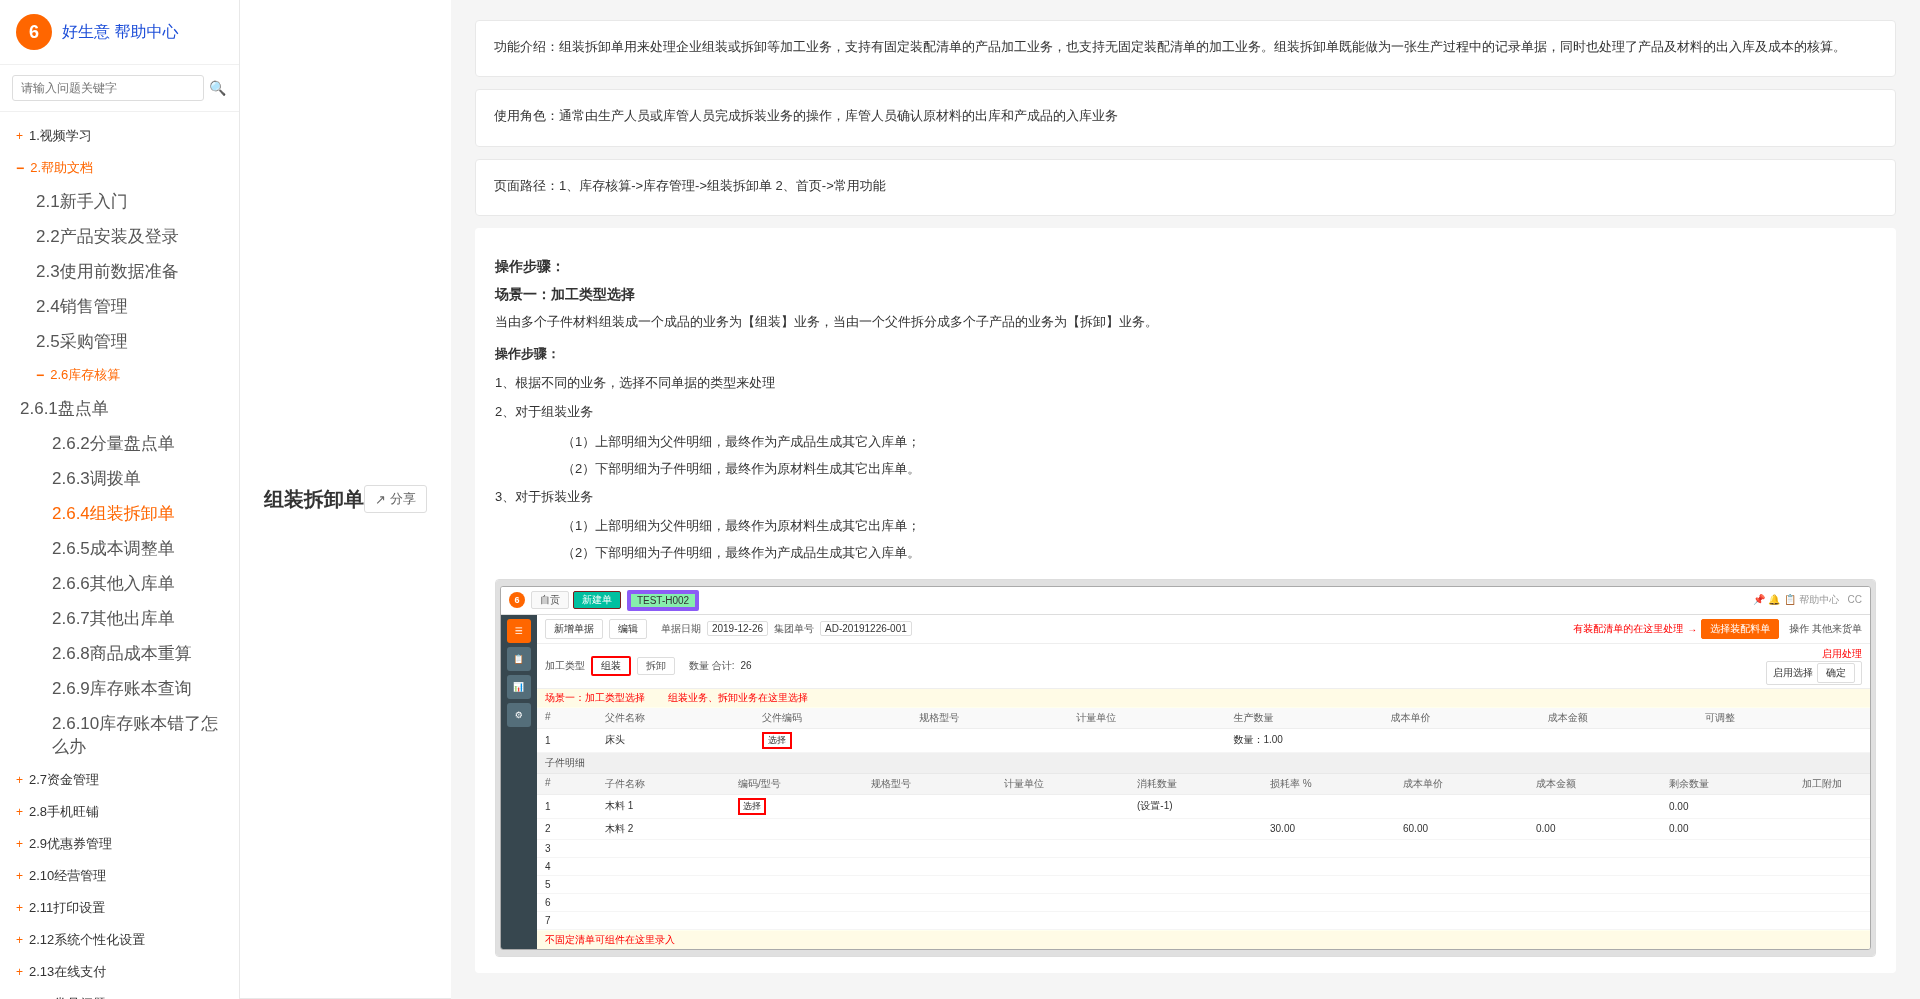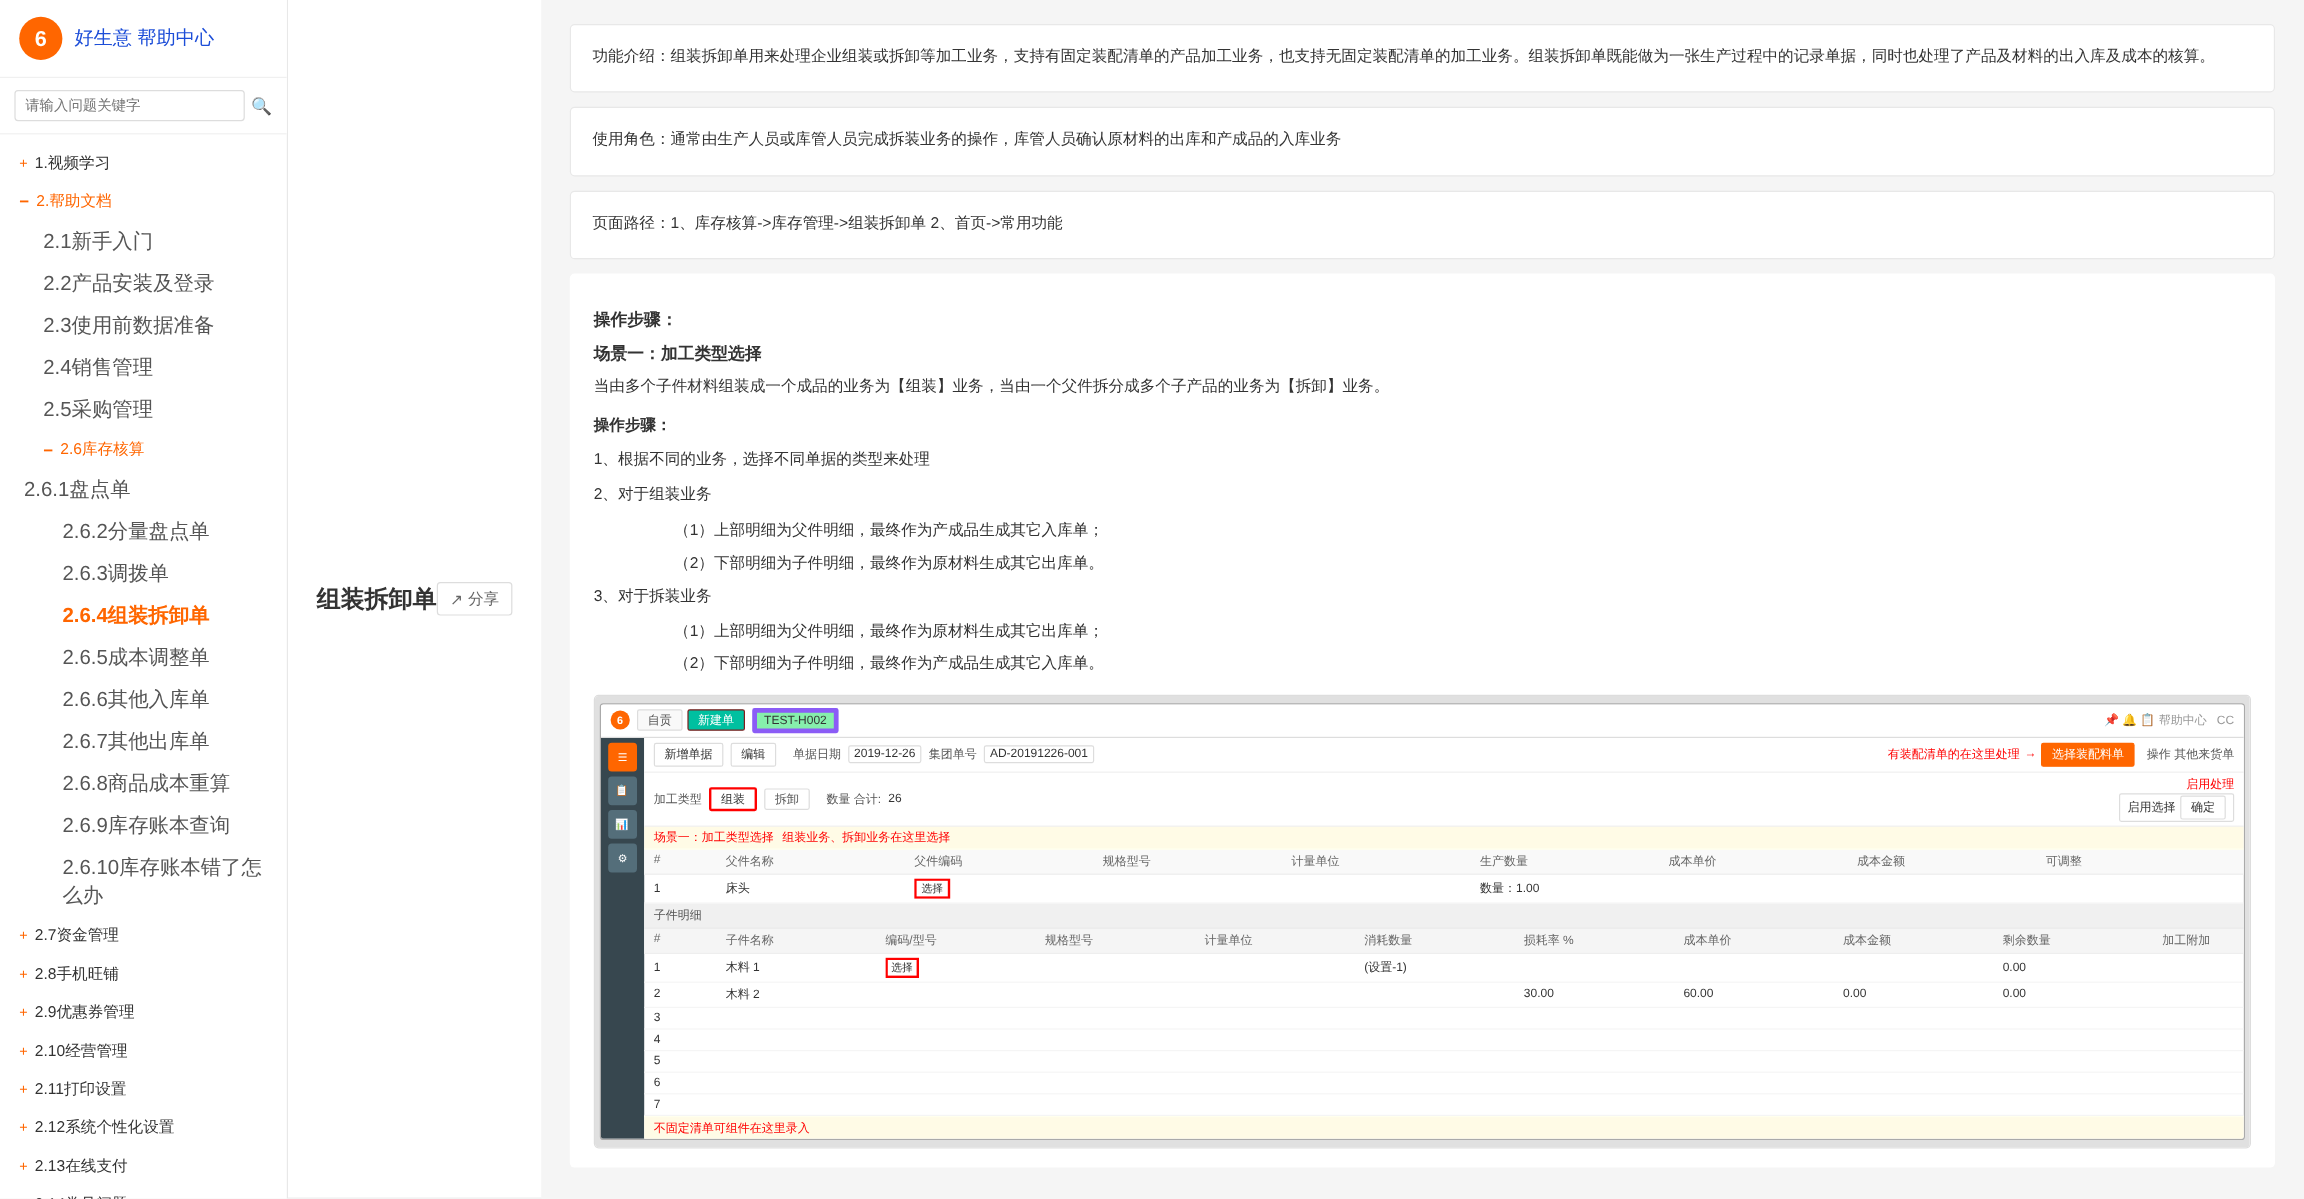--- a/index.html
+++ b/index.html
@@ -179,21 +179,21 @@
     <div class="nav-sub-item">2.5采购管理</div>
 
     <div class="nav-item active" style="padding-left:36px;">
       <span class="minus-icon">−</span>
       <span>2.6库存核算</span>
     </div>
 
     <div class="nav-sub-item" style="padding-left:20px;">2.6.1盘点单</div>
     <div class="nav-sub-item" style="padding-left:52px;">2.6.2分量盘点单</div>
     <div class="nav-sub-item" style="padding-left:52px;">2.6.3调拨单</div>
-    <div class="nav-sub-item active" style="padding-left:52px; color:#f60; font-weight:700;">2.6.4组装拆卸单</div>
+    <div class="nav-sub-item active" style="padding-left:52px; color:#f60; font-weight:400;">2.6.4组装拆卸单</div>
     <div class="nav-sub-item" style="padding-left:52px;">2.6.5成本调整单</div>
     <div class="nav-sub-item" style="padding-left:52px;">2.6.6其他入库单</div>
     <div class="nav-sub-item" style="padding-left:52px;">2.6.7其他出库单</div>
     <div class="nav-sub-item" style="padding-left:52px;">2.6.8商品成本重算</div>
     <div class="nav-sub-item" style="padding-left:52px;">2.6.9库存账本查询</div>
     <div class="nav-sub-item" style="padding-left:52px;">2.6.10库存账本错了怎么办</div>
 
     <div class="nav-item">
       <span class="plus-icon">+</span>
       <span>2.7资金管理</span>
@@ -345,21 +345,21 @@
                     <span style="color:#f00; font-size:10px; white-space:nowrap;">启用处理</span>
                     <div style="border:1px solid #ddd; padding:1px 6px; font-size:10px; border-radius:2px; display:flex; align-items:center; gap:4px;">
                       <span>启用选择</span>
                       <button class="mock-btn">确定</button>
                     </div>
                   </div>
                 </div>
 
                 <div style="padding: 2px 8px; background:#fffbe6; border-bottom:1px solid #ffe; position:relative;">
                   <span style="color:#f00; font-size:10px;">场景一：加工类型选择</span>
-                  <span style="color:#f00; font-size:10px; margin-left:4px;">组装业务、拆卸业务在这里选择</span>
+                  <span style="color:#f00; font-size:10px; margin-left:20px;">组装业务、拆卸业务在这里选择</span>
                 </div>
 
                 <div class="mock-table-header">
                   <span class="mock-col w60">#</span>
                   <span class="mock-col">父件名称</span>
                   <span class="mock-col">父件编码</span>
                   <span class="mock-col">规格型号</span>
                   <span class="mock-col">计量单位</span>
                   <span class="mock-col">生产数量</span>
                   <span class="mock-col">成本单价</span>

